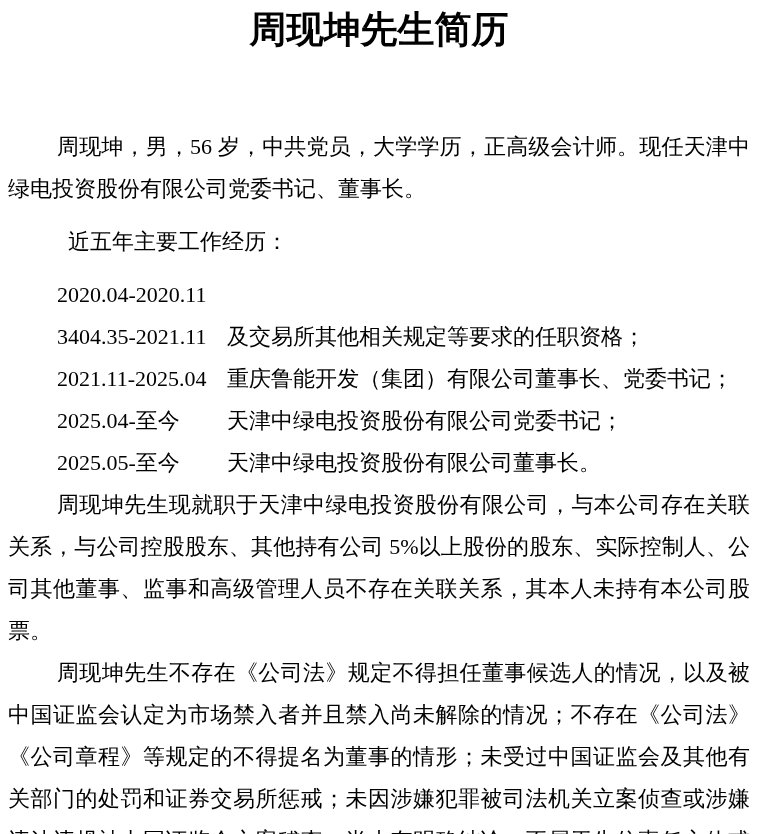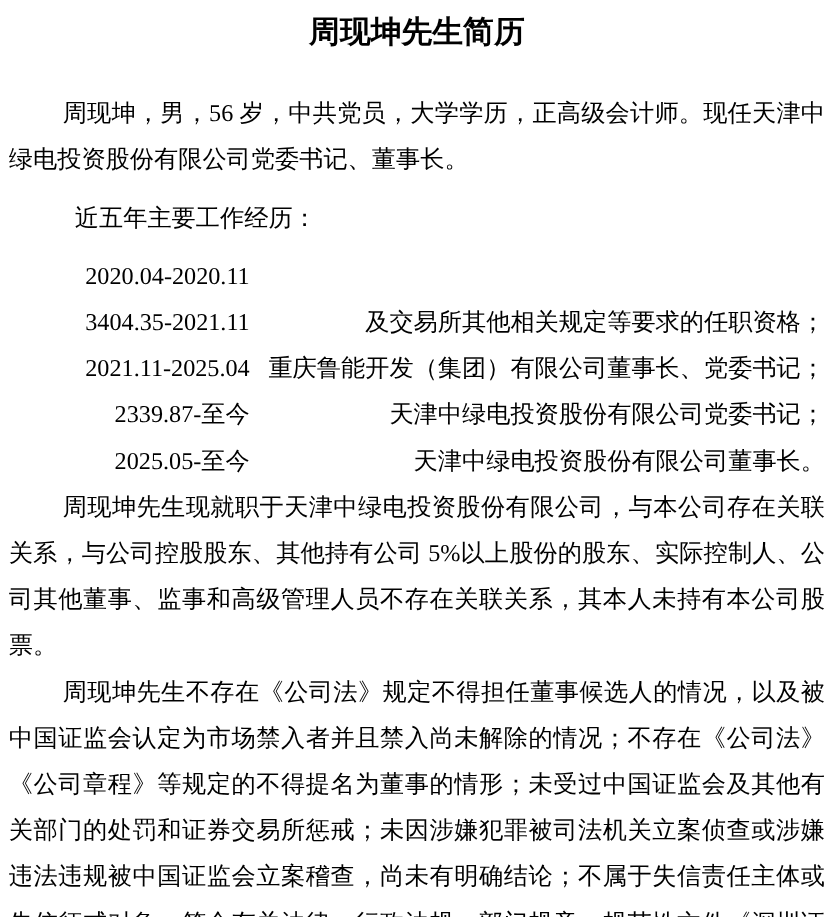--- a/index.html
+++ b/index.html
@@ -15,42 +15,41 @@
     background: #ffffff;
     color: #000000;
     font-family: "Liberation Serif", "DejaVu Serif", serif;
     font-size: 22px;
     line-height: 42px;
     overflow: hidden;
     box-sizing: border-box;
     padding: 12px 8px 0 8px;
   }
   .doc-title {
-    font-size: 28px;
+    font-size: 37px;
     font-weight: bold;
     text-align: center;
     line-height: 36px;
-    margin: 0 0 34px 0;
+    margin: 0 0 78px 0;
   }
   .para {
     margin: 0;
     text-align: justify;
     text-indent: 49px;
   }
   .bold-lead {
     font-weight: normal;
   }
   .exp-heading {
     margin: 11px;
     text-indent: 49px;
   }
   .exp-row {
     display: flex;
     padding-left: 49px;
-    text-align: right;
   }
   .exp-period {
     flex: 0 0 170px;
     white-space: nowrap;
   }
   .exp-role {
     flex: 1 1 auto;
     white-space: nowrap;
   }
 </style>
@@ -70,21 +69,21 @@
   </div>
   <div class="exp-row">
     <span class="exp-period">3404.35-2021.11</span>
     <span class="exp-role">及交易所其他相关规定等要求的任职资格；</span>
   </div>
   <div class="exp-row">
     <span class="exp-period">2021.11-2025.04</span>
     <span class="exp-role">重庆鲁能开发（集团）有限公司董事长、党委书记；</span>
   </div>
   <div class="exp-row">
-    <span class="exp-period">2339.87-至今</span>
+    <span class="exp-period">2025.04-至今</span>
     <span class="exp-role">天津中绿电投资股份有限公司党委书记；</span>
   </div>
   <div class="exp-row">
     <span class="exp-period">2025.05-至今</span>
     <span class="exp-role">天津中绿电投资股份有限公司董事长。</span>
   </div>
 
   <p class="para">周现坤先生现就职于天津中绿电投资股份有限公司，与本公司存在关联关系，与公司控股股东、其他持有公司 5%以上股份的股东、实际控制人、公司其他董事、监事和高级管理人员不存在关联关系，其本人未持有本公司股票。</p>
 
   <p class="para">周现坤先生不存在《公司法》规定不得担任董事候选人的情况，以及被中国证监会认定为市场禁入者并且禁入尚未解除的情况；不存在《公司法》《公司章程》等规定的不得提名为董事的情形；未受过中国证监会及其他有关部门的处罚和证券交易所惩戒；未因涉嫌犯罪被司法机关立案侦查或涉嫌违法违规被中国证监会立案稽查，尚未有明确结论；不属于失信责任主体或失信惩戒对象；符合有关法律、行政法规、部门规章、规范性文件《深圳证券交易所股票上市规则》《公司章程》及交易所其他相关规定等要求的任职资格。</p>

